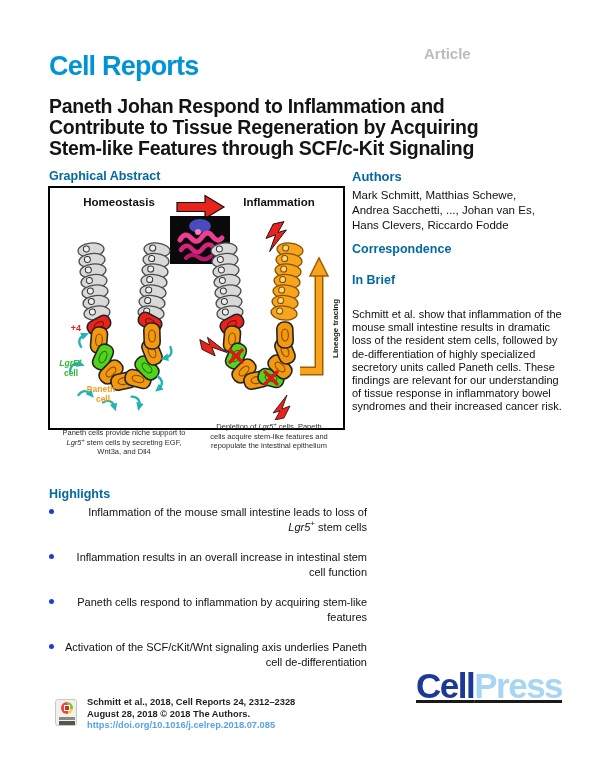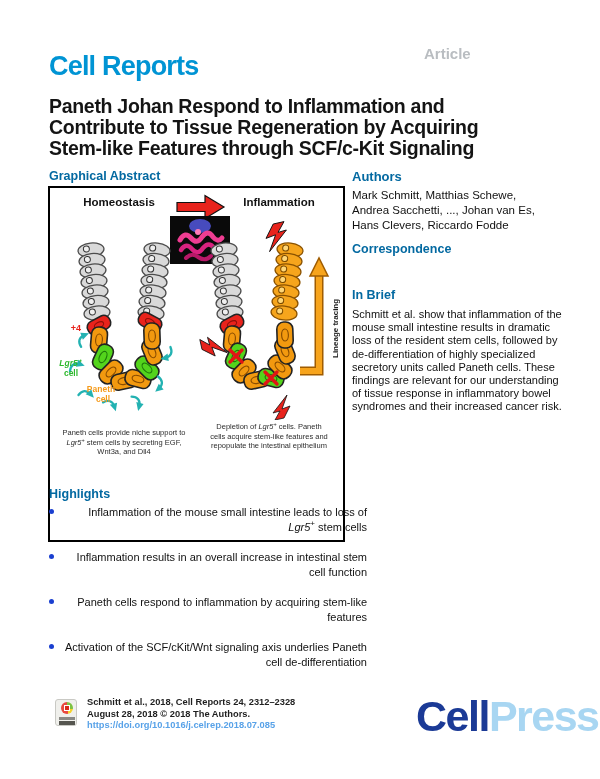--- a/index.html
+++ b/index.html
@@ -8,54 +8,54 @@
   .page { position:relative; width:600px; height:779px; background:#fff; overflow:hidden; color:#1a1a1a; }
 
   .journal-logo { position:absolute; left:49px; top:51px; font-size:27px; font-weight:bold; color:#0094d4; letter-spacing:-0.8px; }
   .article-type { position:absolute; left:424px; top:45px; font-size:15px; font-weight:bold; color:#b9bdc1; }
 
   .paper-title { position:absolute; left:49px; top:96px; width:520px; font-size:19.5px; font-weight:bold; line-height:21px; color:#141414; letter-spacing:-0.3px; }
 
   .blue-heading { font-size:12.5px; font-weight:bold; color:#0369a1; }
   .ga-heading { position:absolute; left:49px; top:169px; }
 
-  .figure { position:absolute; left:48px; top:186px; width:297px; height:356px; border:2.5px solid #000; background:#fff; }
+  .figure { position:absolute; left:48px; top:186px; width:297px; height:244px; border:2.5px solid #000; background:#fff; }
   .figure svg { position:absolute; left:0; top:0; }
   .fig-caption { position:absolute; font-size:7.5px; line-height:9.6px; color:#2d2d2d; text-align:center; }
   .cap-left { left:12px; top:240px; width:124px; }
   .cap-right { left:158px; top:234px; width:122px; }
   .fig-caption i { font-style:italic; }
   .fig-caption sup { font-size:5.5px; vertical-align:super; line-height:0; }
 
   .right-col { position:absolute; left:352px; width:215px; }
   .authors-heading { top:169px; font-size:13px; }
   .authors-text { top:188px; font-size:11.5px; line-height:15px; color:#111; }
   .corr-heading { top:242px; }
   .email { top:260px; font-size:10.5px; color:#111; text-decoration:none; }
-  .inbrief-heading { top:288px; }
+  .inbrief-heading { top:273px; }
   .inbrief-text { top:308px; width:212px; font-size:11px; line-height:13.2px; color:#111; }
 
   .hl-heading { position:absolute; left:49px; top:487px; }
   .hl-list { position:absolute; left:49px; top:505px; width:318px; list-style:none;text-align:right; }
   .hl-list li { display:flex; gap:9px; margin-bottom:16px; font-size:11px; line-height:14.5px; color:#111; }
   .hl-bullet { flex:none; width:5px; height:5px; border-radius:50%; background:#1a3fd0; margin-top:4px; }
   .hl-text i { font-style:italic; }
   .hl-text sup { font-size:8px; line-height:0; }
 
   .crossmark { position:absolute; left:55px; top:699px; width:22px; height:27px; background:#f0f0ec; border:1px solid #c9c9c4; border-radius:3px; }
   .cm-circle { position:absolute; left:4.5px; top:2px; width:12px; height:12px; border-radius:50%;
     background:conic-gradient(#7dc242 0 100deg, #f6d32b 100deg 170deg, #e8483e 170deg 360deg); }
   .cm-core { position:absolute; left:3px; top:3px; width:6px; height:6px; background:#d92a1a; border:1px solid #fff; }
   .cm-bar1 { position:absolute; left:3px; top:16.5px; width:16px; height:3px; background:#8a8a85; }
   .cm-bar2 { position:absolute; left:3px; top:21px; width:16px; height:3.5px; background:#55554f; }
 
   .citation { position:absolute; left:87px; top:697px; font-size:9.3px; line-height:11.6px; font-weight:bold; color:#1f1f1f; }
   .doi-link { color:#58a2e8; text-decoration:none; font-weight:bold; }
 
-  .cellpress { position:absolute; left:416px; top:692px; font-size:43px; font-weight:bold; letter-spacing:-1.5px; }
+  .cellpress { position:absolute; left:416px; top:666px; font-size:35px; font-weight:bold; letter-spacing:-1.5px;text-decoration:underline; }
   .cp-cell { color:#1b3a96; } .cp-press { color:#a8d6f2; }
 </style>
 </head>
 <body>
 
 <div class="page">
 
   <div class="journal-logo">Cell Reports</div>
   <div class="article-type">Article</div>
 

